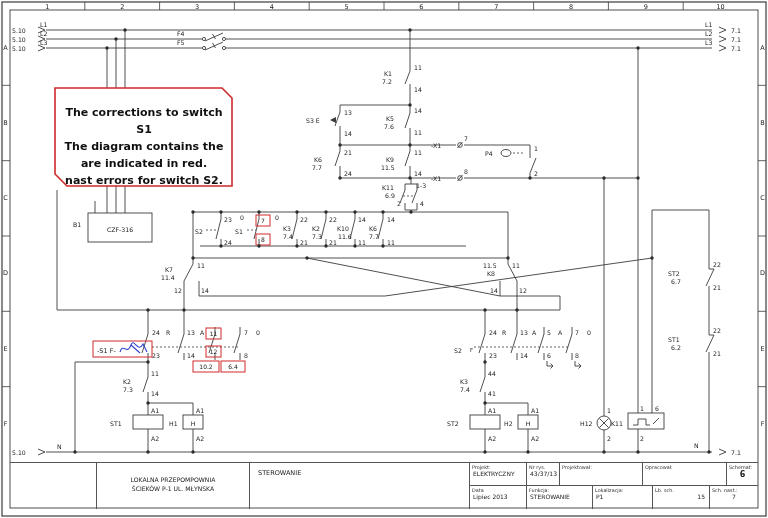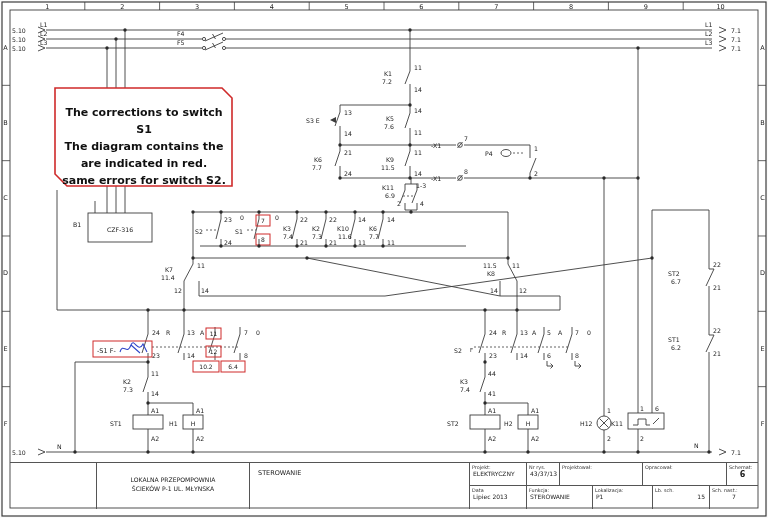--- a/index.html
+++ b/index.html
@@ -348,21 +348,21 @@
         <text x="640" y="411" font-size="6.2" fill="#1c1c1c" text-anchor="start">1</text>
         <text x="655" y="411" font-size="6.2" fill="#1c1c1c" text-anchor="start">6</text>
         <text x="640" y="441" font-size="6.2" fill="#1c1c1c" text-anchor="start">2</text>
       </g>
   </svg>
 
   <div class="note-text">
     <div>The corrections to switch S1</div>
     <div>The diagram contains the</div>
     <div>are indicated in red.</div>
-    <div>same errors for switch S2.</div>
+    <div>nast errors for switch S2.</div>
   </div>
 
   <div class="tb">
     <div class="cell" style="left:0;top:0;width:87px;height:46px;"></div>
     <div class="cell" style="left:87px;top:0;width:153px;height:46px;">
       <div class="station">
         <div>LOKALNA  PRZEPOMPOWNIA</div>
         <div>ŚCIEKÓW  P-1  UL. MŁYNSKA</div>
       </div>
     </div>

